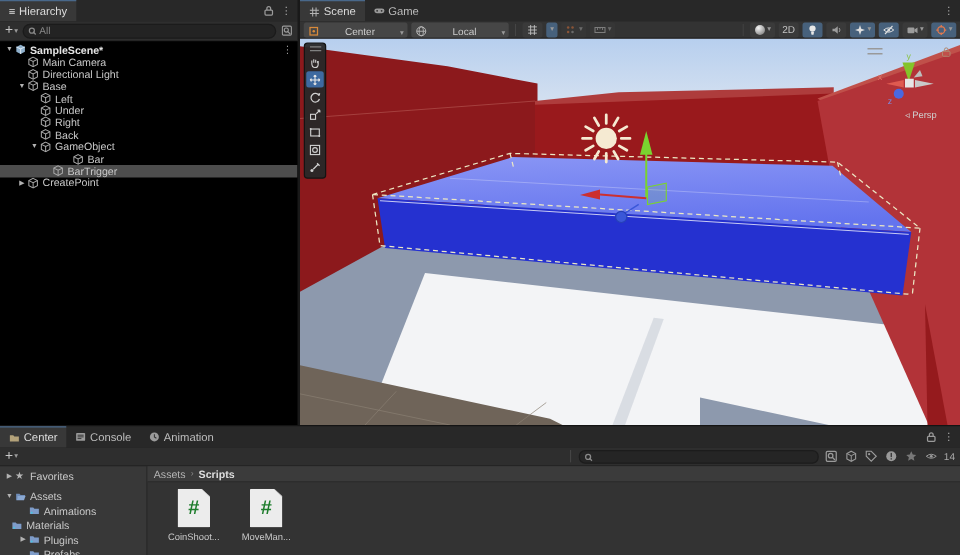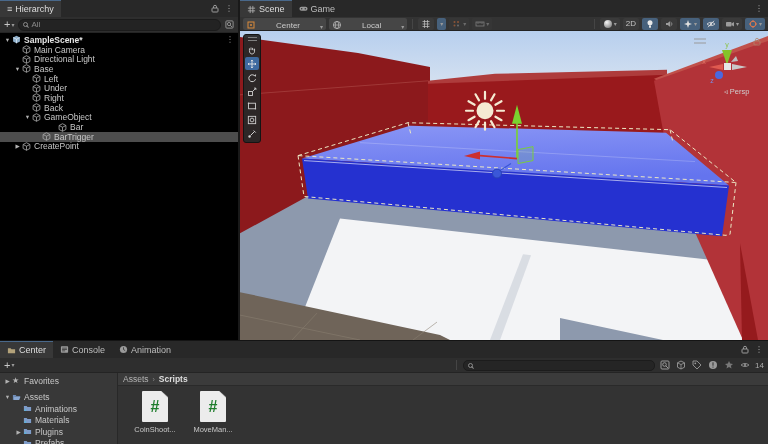--- a/index.html
+++ b/index.html
@@ -591,21 +591,21 @@
           <div class="prow" style="padding-left: 14px;">
             <span class="arrow"></span>
             <span class="ticon">
               <svg viewBox="0 0 10 10">
                 <path d="M1 2.2h3l1 1.1h4v4.6H1Z" fill="#7e9cc9"></path>
                 <circle cx="2.6" cy="6.8" r="0.9" fill="#49c3e0"></circle>
               </svg>
             </span>
             <span class="lbl">Animations</span>
           </div>
-          <div class="prow" style="padding-left: 14px;">
+          <div class="prow" style="padding-left: 0;">
             <span class="arrow"></span>
             <span class="ticon">
               <svg viewBox="0 0 10 10">
                 <path d="M1 2.2h3l1 1.1h4v4.6H1Z" fill="#7e9cc9"></path>
                 <circle cx="2.6" cy="6.8" r="0.9" fill="#49c3e0"></circle>
               </svg>
             </span>
             <span class="lbl">Materials</span>
           </div>
           <div class="prow" style="padding-left: 14px;">

